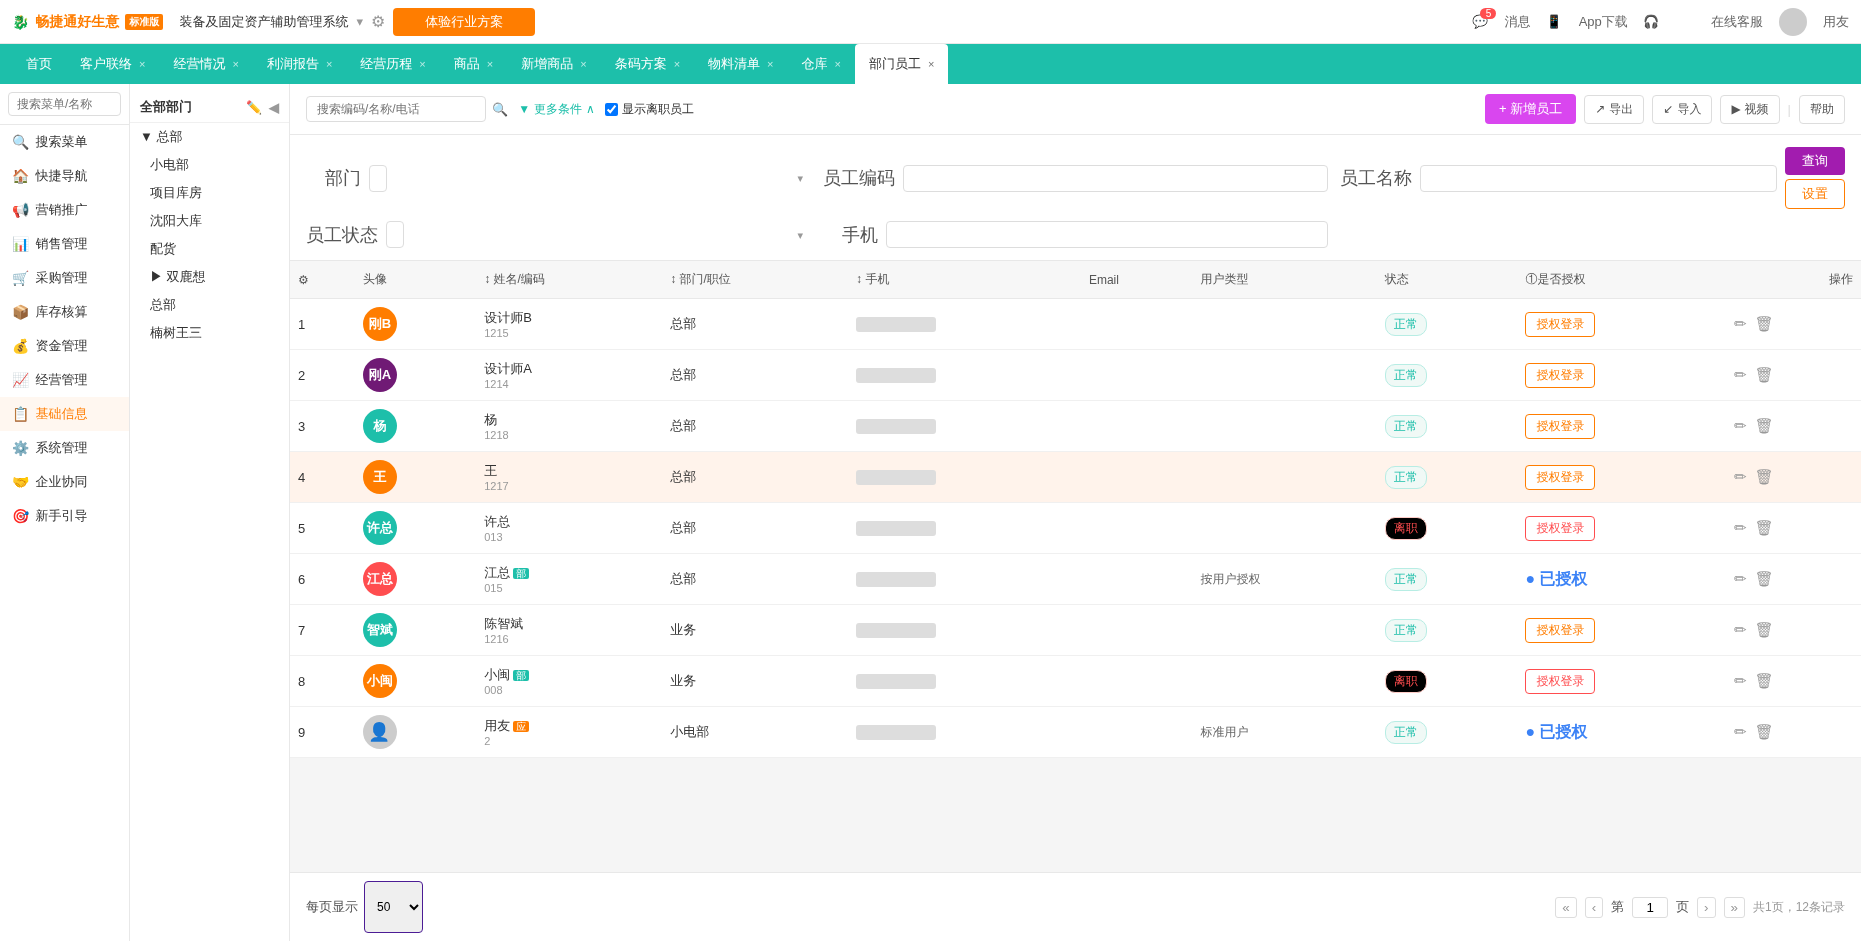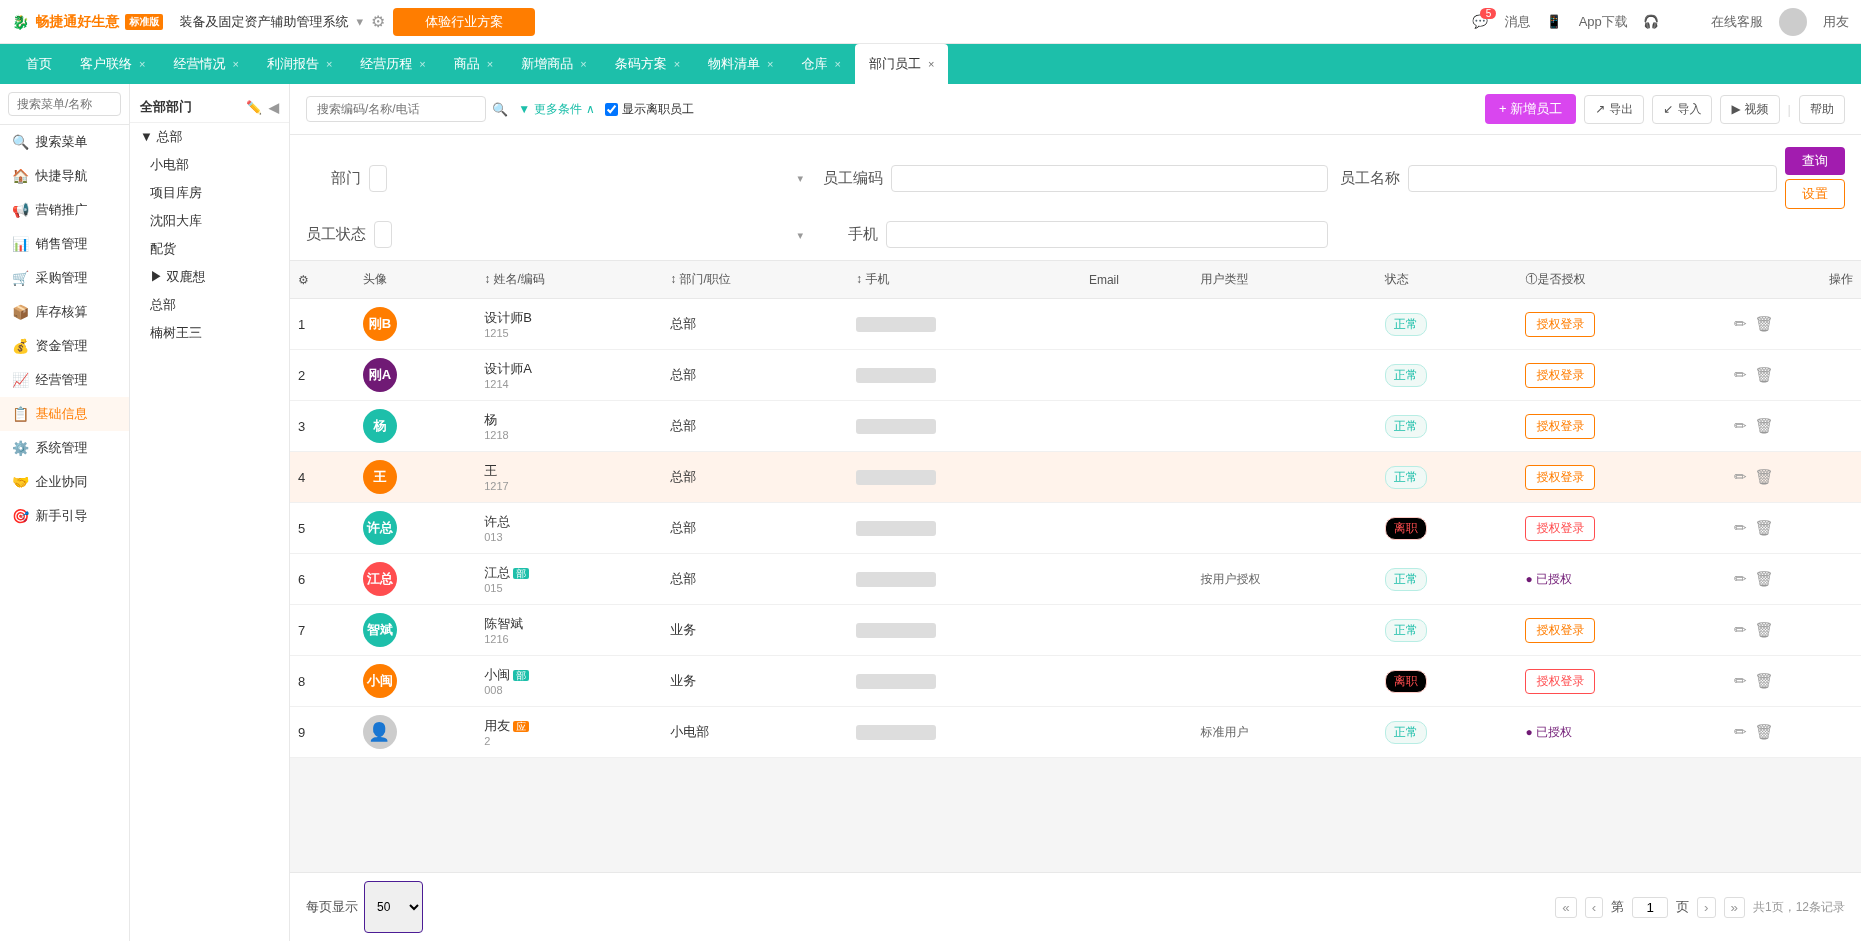--- a/index.html
+++ b/index.html
@@ -81,21 +81,21 @@
     .filter-right { margin-left: auto; display: flex; align-items: center; gap: 8px; }
     .btn-add { background: #d946ef; color: #fff; border: none; border-radius: 4px; padding: 6px 14px; font-size: 13px; cursor: pointer; }
     .btn-outline { background: #fff; color: #555; border: 1px solid #ddd; border-radius: 4px; padding: 5px 10px; font-size: 12px; cursor: pointer; display: flex; align-items: center; gap: 4px; }
 
     
     .search-form {
       background: #fff; padding: 12px 16px; border-bottom: 1px solid #e8e8e8;
       display: grid; grid-template-columns: 1fr 1fr 1fr; gap: 12px;
     }
     .form-row { display: flex; align-items: center; gap: 8px; }
-    .form-label { font-size: 15px; color: #555; white-space: nowrap; min-width: 55px; text-align: right; }
+    .form-label { font-size: 18px; color: #555; white-space: nowrap; min-width: 55px; text-align: right; }
     .form-input {
       flex: 1; border: 1px solid #ddd; border-radius: 4px; padding: 5px 8px;
       font-size: 13px; outline: none; min-width: 0;
     }
     .form-select {
       flex: 1; border: 1px solid #ddd; border-radius: 4px; padding: 5px 8px;
       font-size: 13px; background: #fff; outline: none; appearance: none;
       min-width: 0; cursor: pointer;
     }
     .btn-search { background: #a21caf; color: #fff; border: none; border-radius: 4px; padding: 5px 16px; font-size: 13px; cursor: pointer; }
@@ -118,21 +118,21 @@
     .status-badge {
       display: inline-block; padding: 2px 8px; border-radius: 10px; font-size: 12px;
     }
     .status-normal { background: #f0f9f6; color: #1dbfaa; border: 1px solid #b7ede4; }
     .status-leave { background: #000000; color: #ff4d4f; border: 1px solid #ffccc7; }
     .btn-auth {
       background: #fff; color: #ff7d00; border: 1px solid #ff7d00; border-radius: 4px;
       padding: 3px 10px; font-size: 12px; cursor: pointer; white-space: nowrap;
     }
     .btn-auth.leave { color: #ff4d4f; border-color: #ff4d4f; }
-    .auth-granted { color: #701a75; font-size: 12px; display: flex; align-items: center; gap: 3px; }
+    .auth-granted { color: #3b82f6; font-size: 16px; display: flex; align-items: center; gap: 3px; font-weight: bold; }
     .user-type-label { font-size: 12px; color: #666; }
     .action-icons { display: flex; gap: 8px; align-items: center; color: #999; font-size: 15px; }
     .action-icons span { cursor: pointer; }
 
     
     .pagination {
       display: flex; align-items: center; justify-content: space-between;
       padding: 8px 16px; background: #fff; border-top: 1px solid #e8e8e8; font-size: 13px;
     }
     .page-size { display: flex; align-items: center; gap: 6px; color: #555; }

